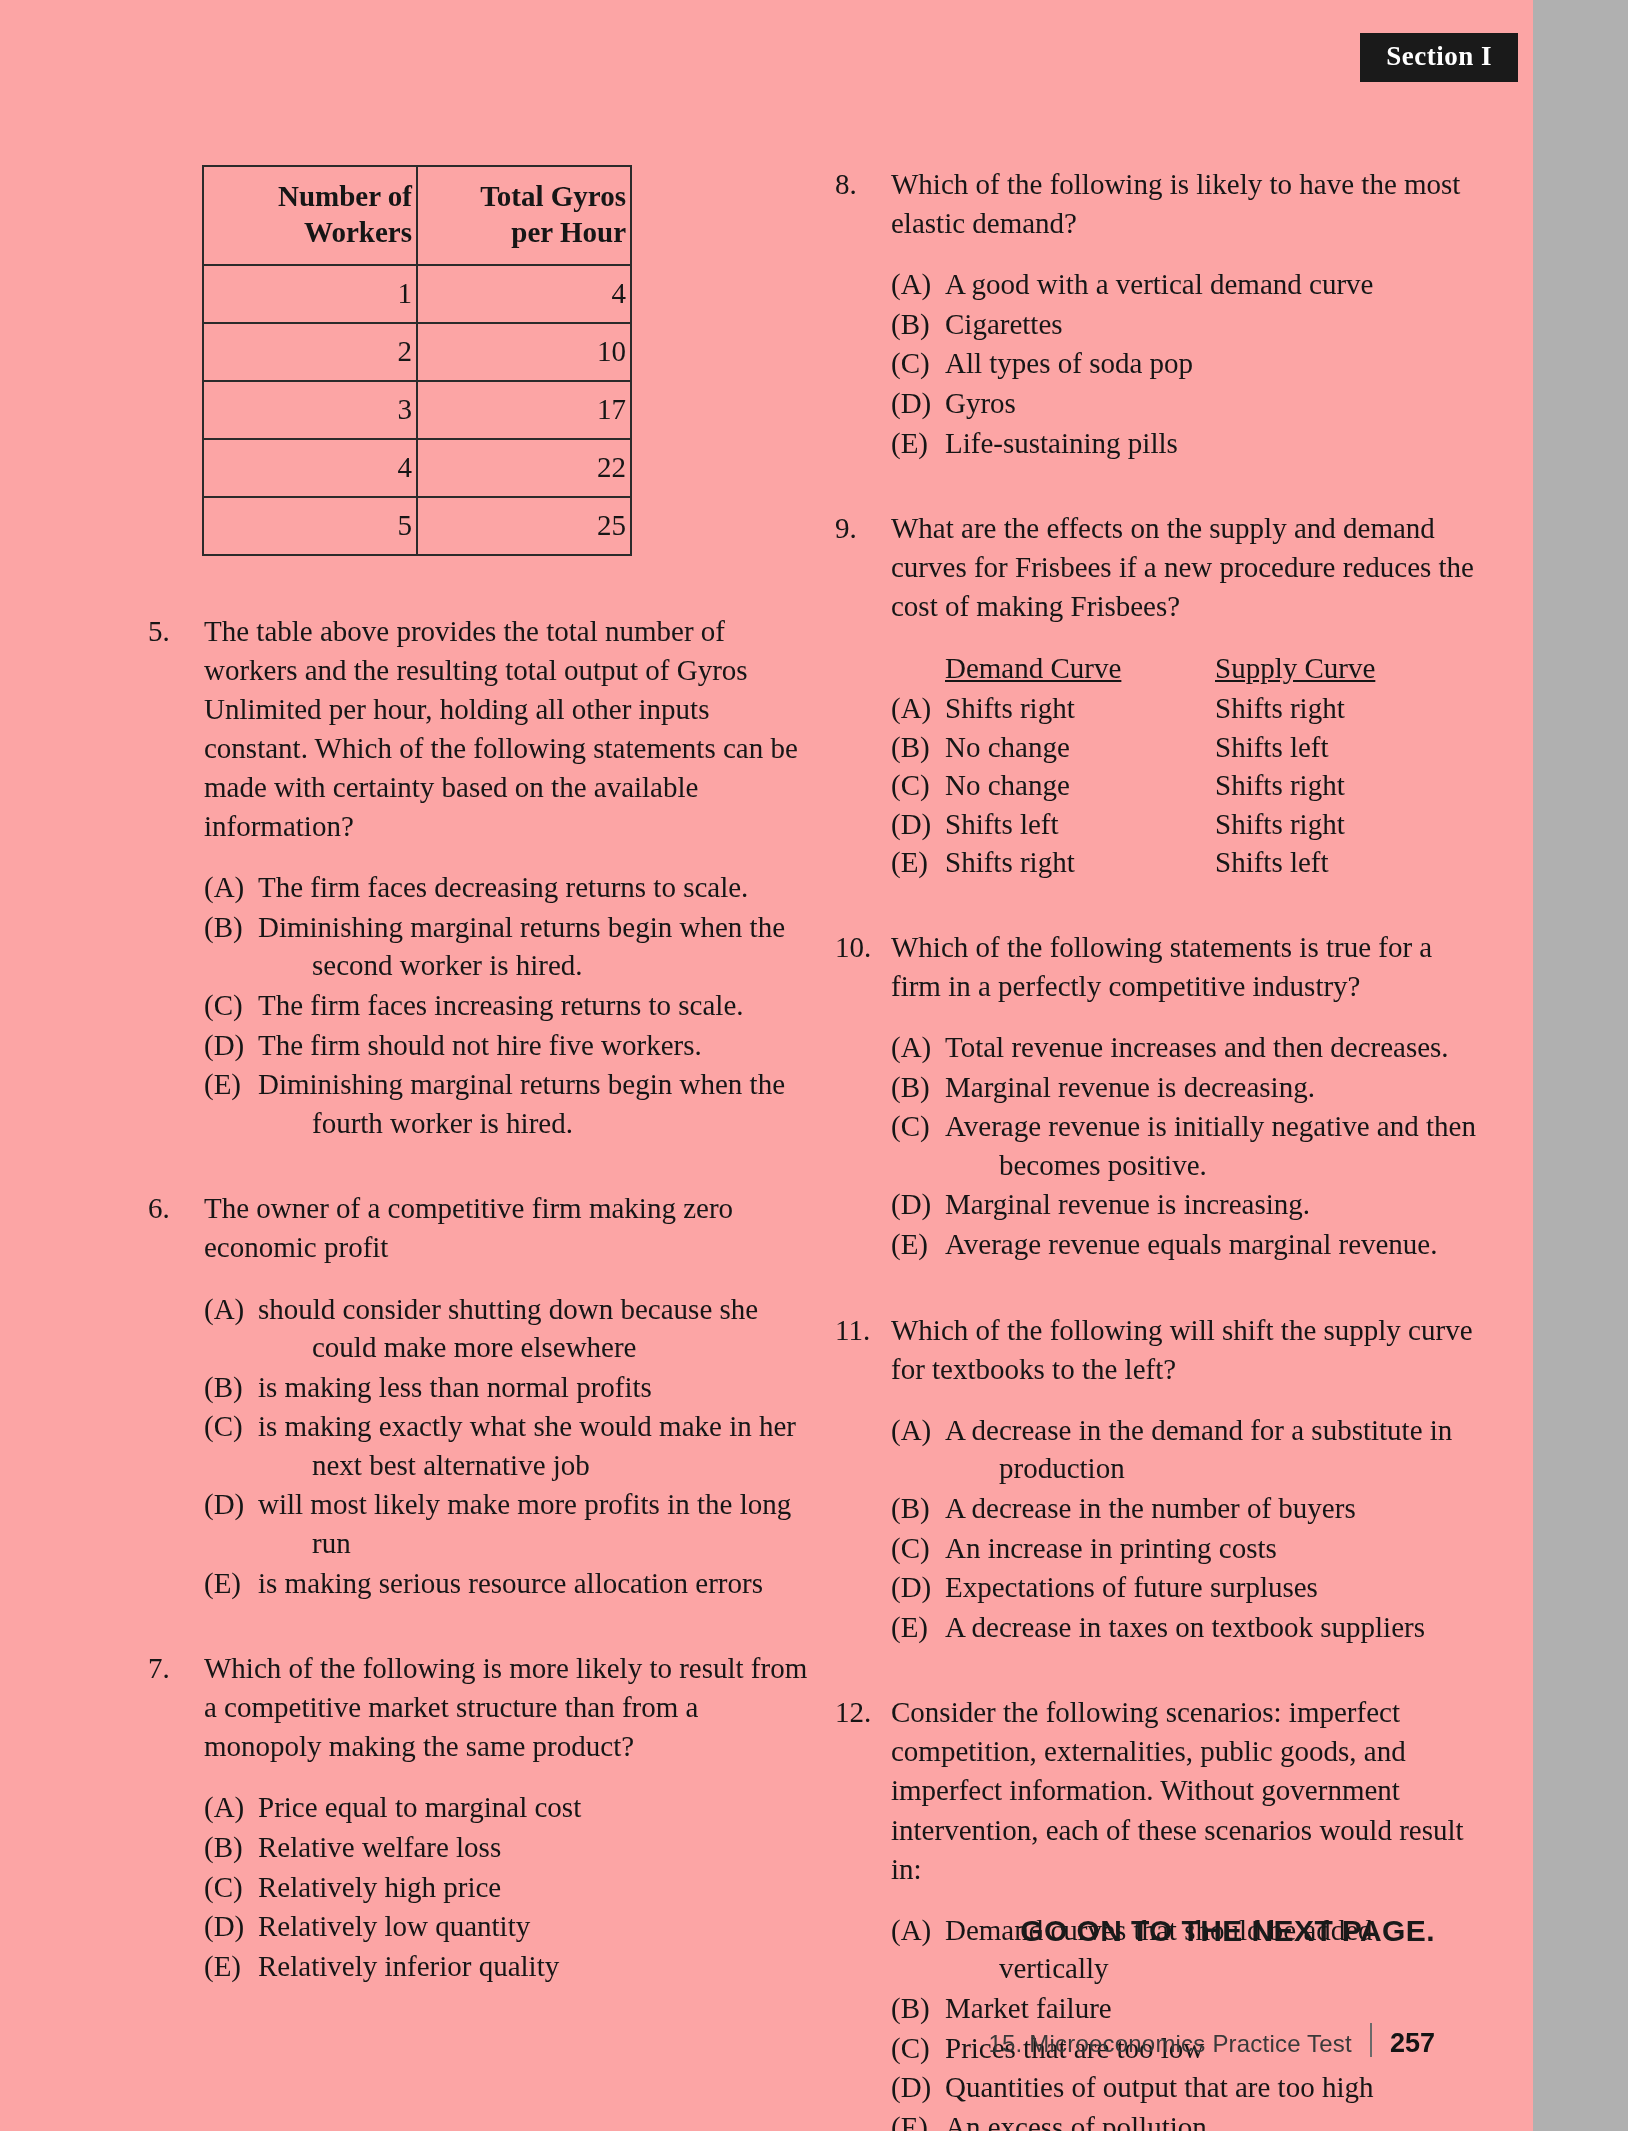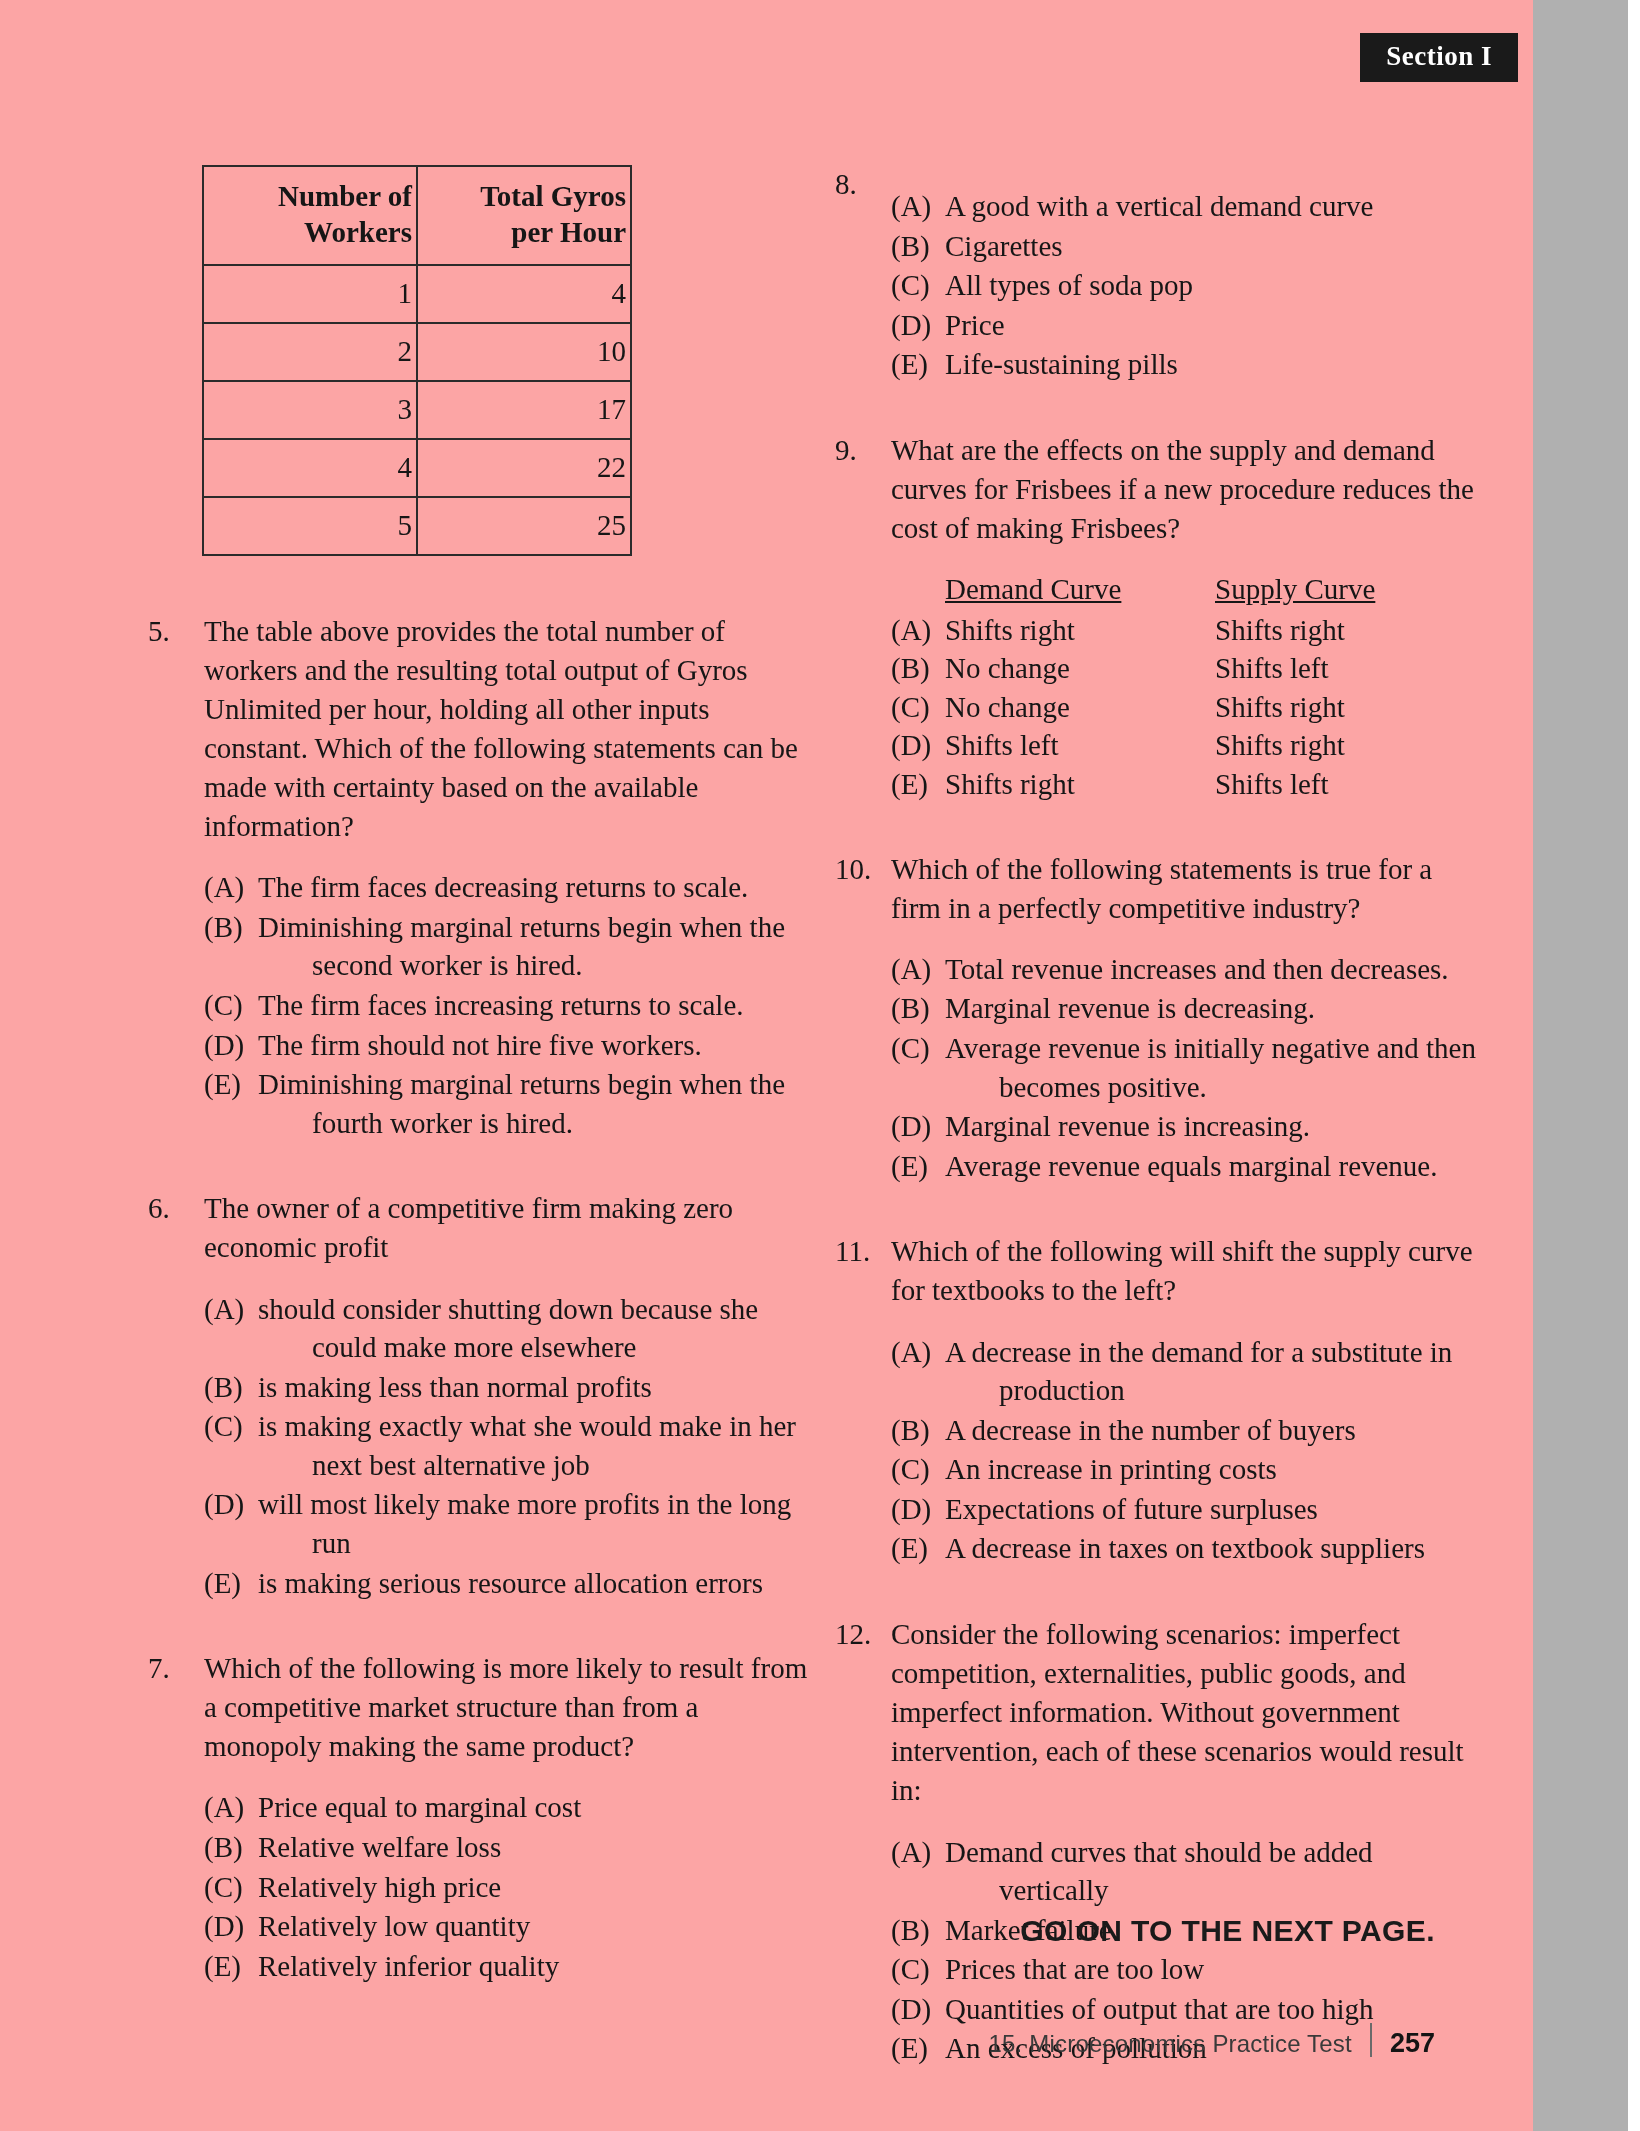--- a/index.html
+++ b/index.html
@@ -346,36 +346,37 @@
           </div>
         </div>
 
       </div>
 
       <div class="col col-right">
 
         <div class="q" style="margin-top:0;">
           <div class="q-num q-num-wide">8.</div>
           <div class="q-body">
+            <div class="q-stem">Which of the following is likely to have the most elastic demand?</div>
             <div class="choices">
               <div class="choice">
                 <span class="choice-letter">(A)</span>
                 <span class="choice-text hang">A good with a vertical demand curve</span>
               </div>
               <div class="choice">
                 <span class="choice-letter">(B)</span>
                 <span class="choice-text hang">Cigarettes</span>
               </div>
               <div class="choice">
                 <span class="choice-letter">(C)</span>
                 <span class="choice-text hang">All types of soda pop</span>
               </div>
               <div class="choice">
                 <span class="choice-letter">(D)</span>
-                <span class="choice-text hang">Price</span>
+                <span class="choice-text hang">Gyros</span>
               </div>
               <div class="choice">
                 <span class="choice-letter">(E)</span>
                 <span class="choice-text hang">Life-sustaining pills</span>
               </div>
             </div>
           </div>
         </div>
 
         <div class="q">

